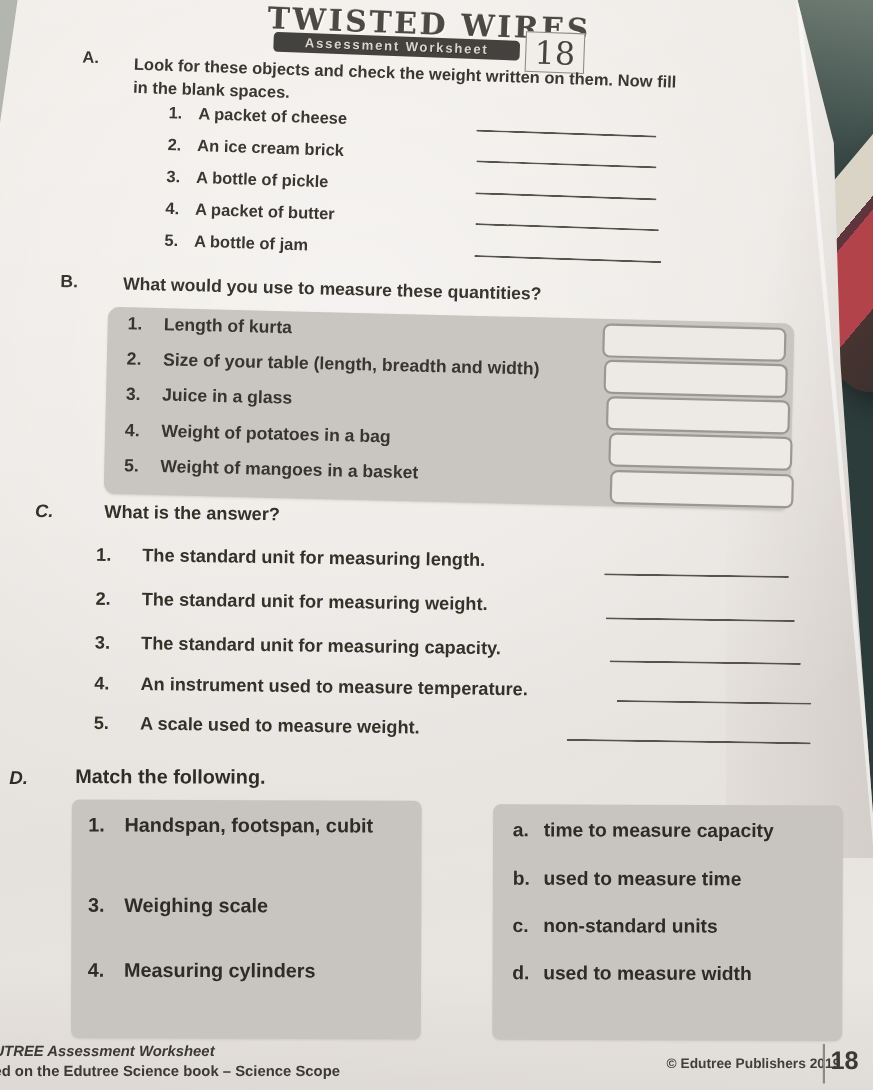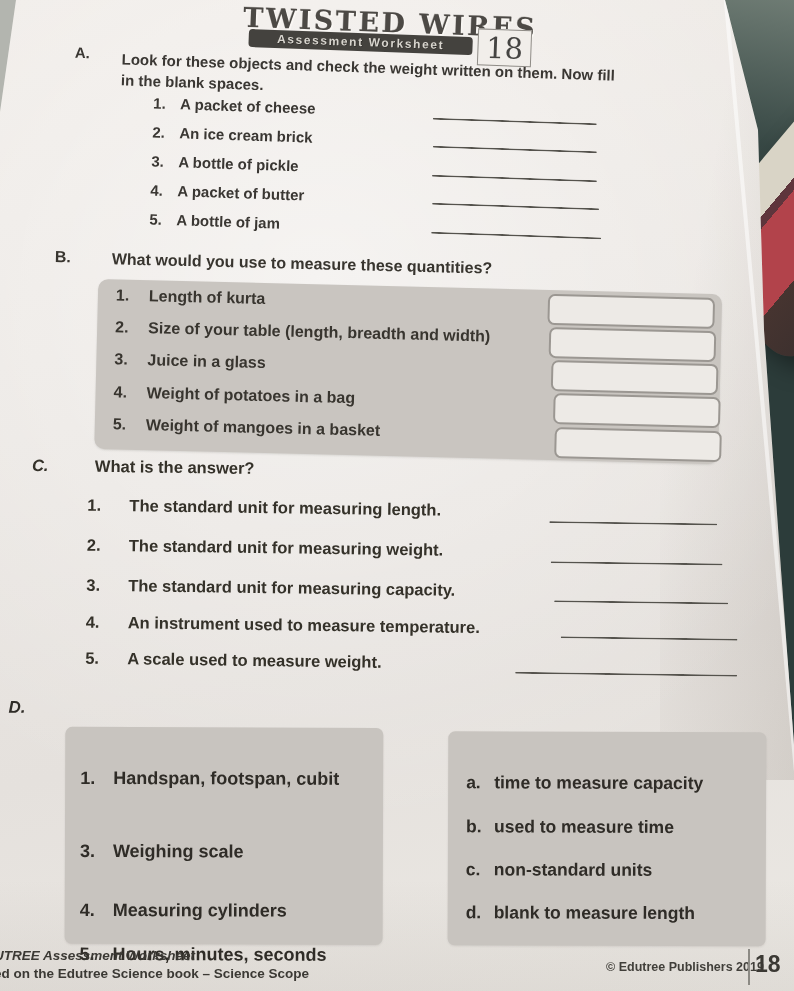--- a/index.html
+++ b/index.html
@@ -93,21 +93,21 @@
   .secC .row .num{width:42px;}
 
   
   .secD{position:absolute;left:0;top:695px;width:794px;height:260px;
       transform:rotate(0.2deg);font-size:18px;color:#2f2c27;}
   .secD .sec-label{left:8px;top:4px;font-style:italic;font-size:17px;}
   .secD .prompt{left:68px;top:2px;font-size:18px;}
   .panelD{position:absolute;border-radius:7px;background:#c8c4bf;box-shadow:0 1px 2px rgba(90,85,80,0.12);}
   .panelD.left{left:65px;top:33px;width:318px;height:217px;}
   .panelD.right{left:448px;top:36px;width:318px;height:214px;font-size:17.5px;}
-  .panelD .row{left:15px;margin-top:28px;}
+  .panelD .row{left:15px;}
   .panelD.left .row .num{width:33px;}
   .panelD.right .row{left:18px;}
   .panelD.right .row .num{width:28px;}
 
   
   .ftr{position:absolute;left:0;top:0;width:794px;font-size:13.5px;color:#3b3934;}
   .f-line1{position:absolute;left:-6px;top:948px;font-weight:bold;font-style:italic;}
   .f-line2{position:absolute;left:-6px;top:966px;font-weight:600;}
   .f-copy{position:absolute;left:606px;top:960px;font-size:12.5px;font-weight:bold;color:#413f3a;}
   .f-sep{position:absolute;left:748px;top:949px;width:1.5px;height:36px;background:#8c8a84;}
@@ -182,31 +182,31 @@
       <div class="row" style="top:196px"><span class="num">5.</span><span>A scale used to measure weight.</span></div>
       <div class="blank" style="left:550px;top:62px;width:168px"></div>
       <div class="blank" style="left:552px;top:102px;width:172px"></div>
       <div class="blank" style="left:556px;top:141px;width:174px"></div>
       <div class="blank" style="left:563px;top:177px;width:177px"></div>
       <div class="blank" style="left:518px;top:213px;width:222px"></div>
     </div>
 
     <div class="secD">
       <div class="sec-label">D.</div>
+      <div class="prompt">Match the following.</div>
       <div class="panelD left">
         <div class="row" style="top:13px"><span class="num">1.</span><span>Handspan, footspan, cubit</span></div>
         <div class="row" style="top:86px"><span class="num">3.</span><span>Weighing scale</span></div>
         <div class="row" style="top:145px"><span class="num">4.</span><span>Measuring cylinders</span></div>
-        <div class="row" style="top:189px"><span class="num">5.</span><span>Hours, minutes, seconds</span></div>
       </div>
       <div class="panelD right">
         <div class="row" style="top:13px"><span class="num">a.</span><span>time to measure capacity</span></div>
         <div class="row" style="top:100px"><span class="num">c.</span><span>non-standard units</span></div>
         <div class="row" style="top:57px"><span class="num">b.</span><span>used to measure time</span></div>
-        <div class="row" style="top:143px"><span class="num">d.</span><span>blank to measure length</span></div>
+        <div class="row" style="top:143px"><span class="num">d.</span><span>used to measure width</span></div>
       </div>
     </div>
 
     <div class="ftr">
       <div class="f-line1">UTREE Assessment Worksheet</div>
       <div class="f-line2">ed on the Edutree Science book – Science Scope</div>
       <div class="f-copy">© Edutree Publishers 2019</div>
       <div class="f-sep"></div>
       <div class="f-page">18</div>
     </div>

